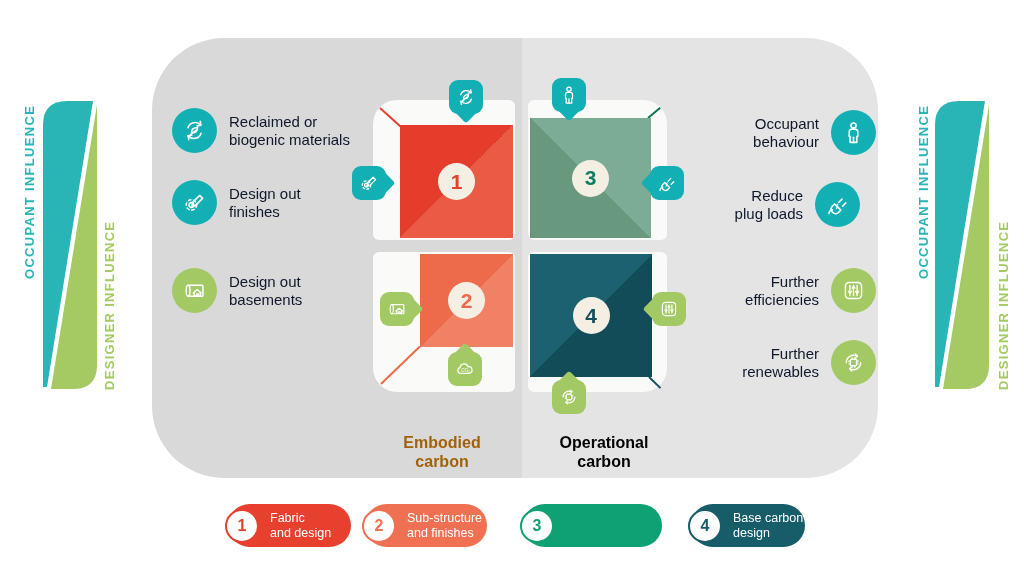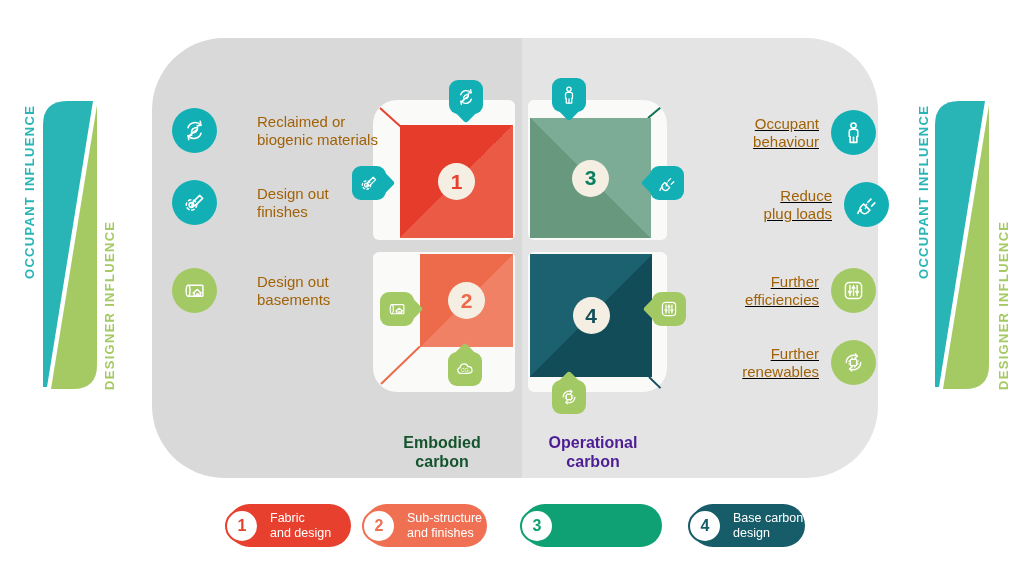--- a/index.html
+++ b/index.html
@@ -45,29 +45,29 @@
   .badge.tip-up::before{top:-6px;left:9px;}
   .badge.tip-left::before{left:-6px;top:9px;}
   .badge.tip-right::before{right:-6px;top:9px;}
   .teal-bg{background:#12b0b4;} .green-bg{background:#a3c964;}
   .badge svg{position:relative;width:22px;height:22px;}
 
   
   .list-item{position:absolute;display:flex;align-items:center;gap:12px;}
   .licon{width:45px;height:45px;border-radius:50%;display:flex;align-items:center;justify-content:center;flex:0 0 45px;}
   .licon svg{width:27px;height:27px;}
-  .llabel{font-size:15px;line-height:18px;color:#a16207;white-space:pre-line;margin-left:28px;}
-  .list-item.rtl{flex-direction:row-reverse;text-decoration:underline;}
+  .llabel{font-size:15px;line-height:18px;color:#0f172a;white-space:pre-line;}
+  .list-item.rtl{flex-direction:row-reverse;}
   .list-item.rtl .llabel{text-align:right;}
 
   
   .col-label{position:absolute;top:433px;width:120px;text-align:center;
              font-size:16px;line-height:19px;font-weight:700;white-space:pre-line;}
-  .embodied{left:382px;color:#14532d;}
-  .operational{left:533px;color:#4c1d95;}
+  .embodied{left:382px;color:#a16207;}
+  .operational{left:544px;color:#000000;}
 
   
   .vlabel{position:absolute;width:18px;display:flex;align-items:center;justify-content:center;
           writing-mode:vertical-rl;transform:rotate(180deg);
           font-size:13px;font-weight:600;letter-spacing:1.3px;white-space:nowrap;}
   .vteal{color:#29b5b5;} .vgreen{color:#a5ca64;}
   .bar-svg{position:absolute;width:66px;height:300px;}
 
   
   .pill{position:absolute;top:504px;height:43px;border-radius:22px;
@@ -266,21 +266,21 @@
 
   <div class="list-item rtl" style="right:148px;top:110px;">
     <div class="licon teal-bg">
         <svg>
           <use href="#i-person"></use>
         </svg>
       </div>
     <div class="llabel">Occupant
 behaviour</div>
   </div>
-  <div class="list-item rtl" style="right:135px;top:182px;">
+  <div class="list-item rtl" style="right:164px;top:182px;">
     <div class="licon teal-bg">
         <svg>
           <use href="#i-plug"></use>
         </svg>
       </div>
     <div class="llabel">Reduce
 plug loads</div>
   </div>
   <div class="list-item rtl" style="right:148px;top:268px;">
     <div class="licon green-bg">

